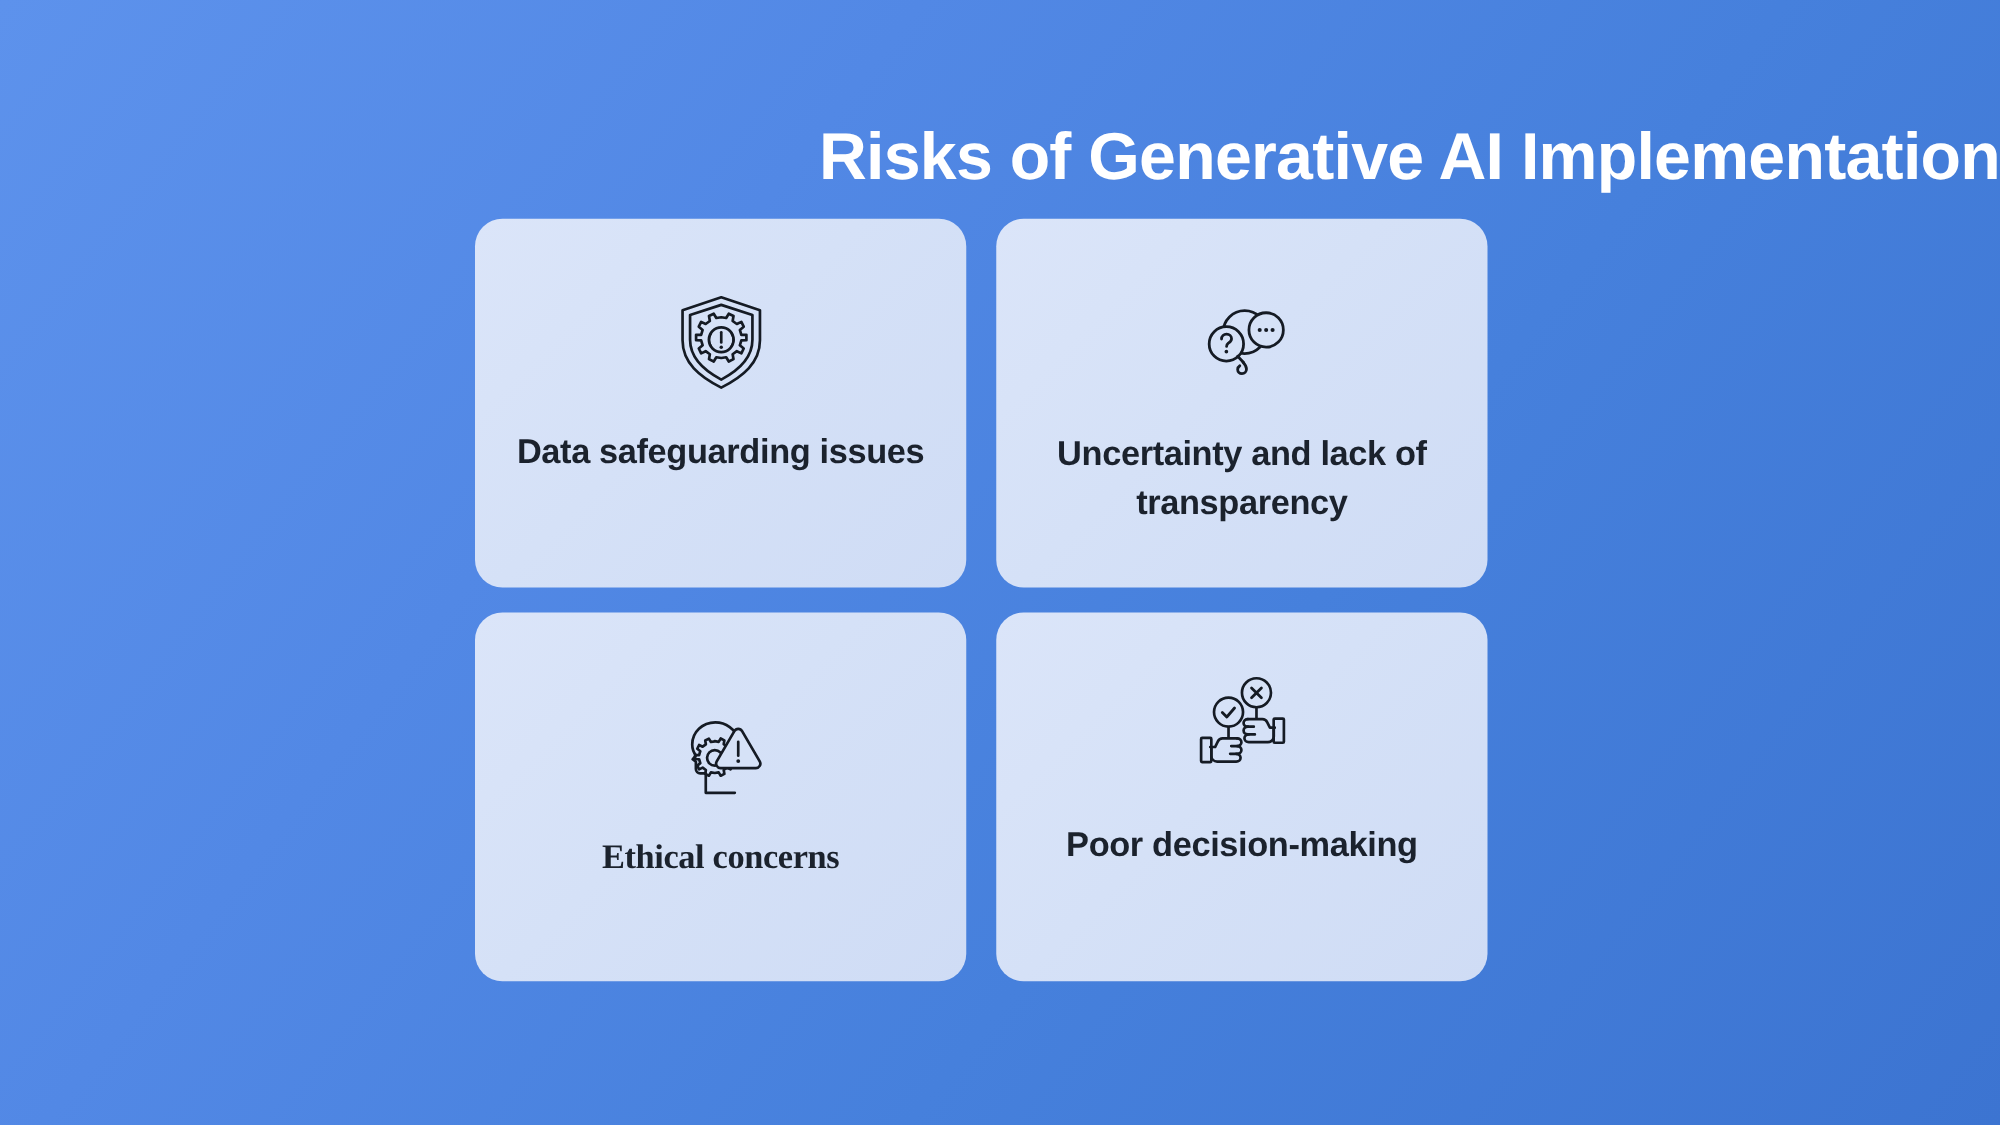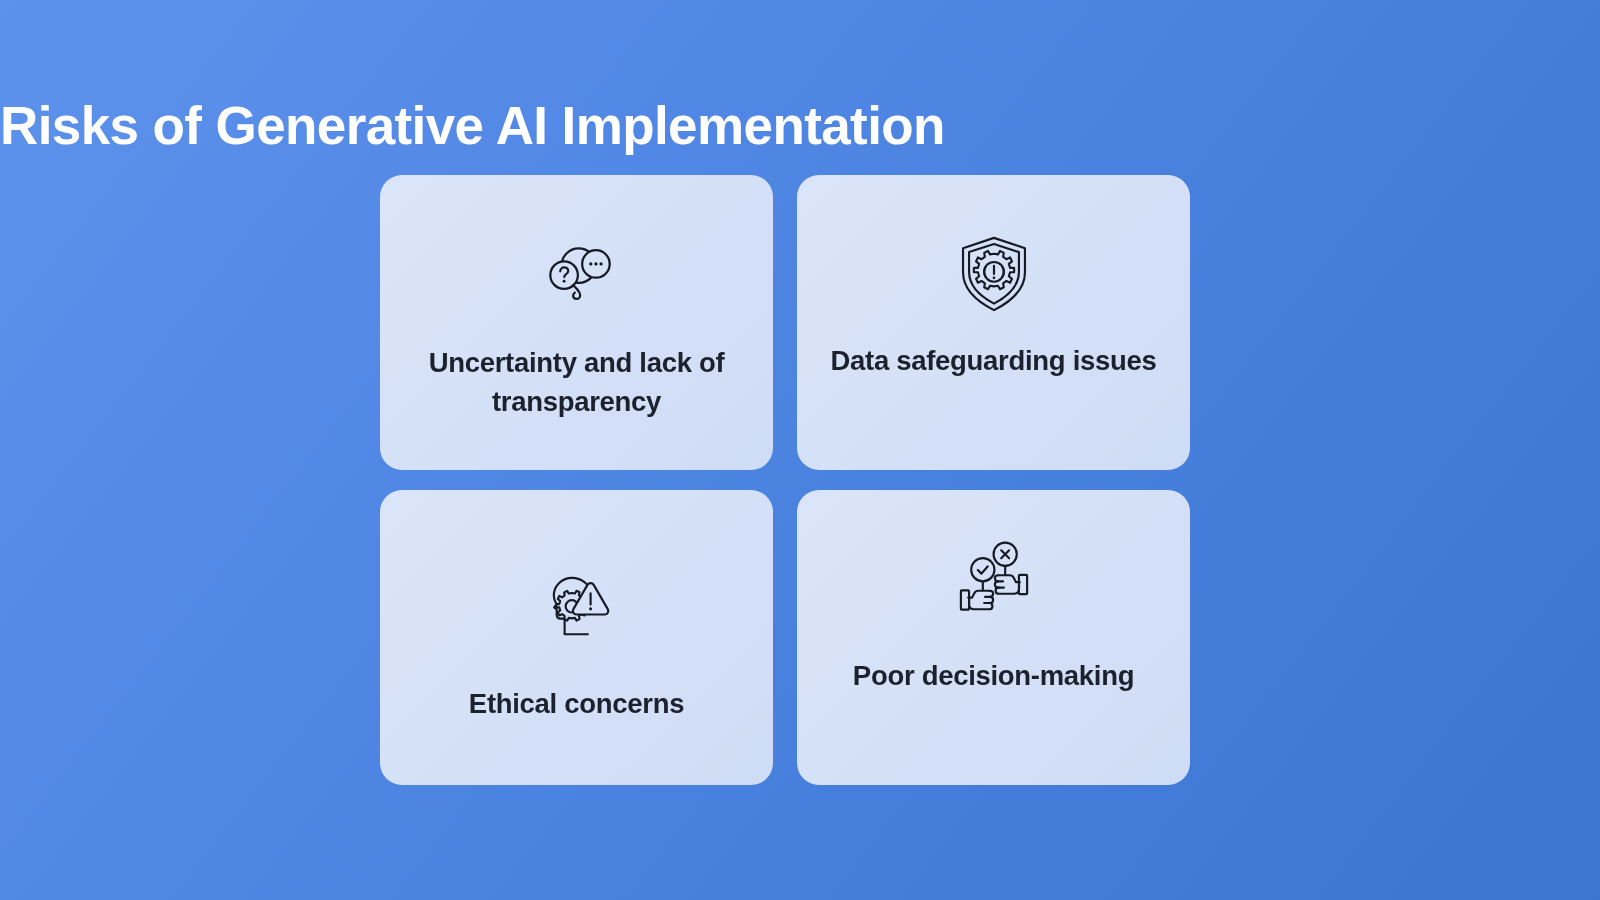--- a/index.html
+++ b/index.html
@@ -17,21 +17,21 @@
     width: 1600px;
     height: 900px;
     background: linear-gradient(128deg, #5d92ec 0%, #5288e5 32%, #4680dc 62%, #3c74d1 100%);
     box-sizing: border-box;
   }
   #page-title {
     position: absolute;
     left: 0;
     right: 0;
     top: 62px;
-    text-align: left;
+    text-align: right;
     color: #ffffff;
     font-size: 53px;
     font-weight: bold;
     letter-spacing: -0.6px;
     line-height: 1.05;
     white-space: nowrap;
   }
   #card-grid {
     position: absolute;
     left: 380px;
@@ -77,31 +77,53 @@
     text-align: center;
     color: #1b222d;
     font-size: 27.5px;
     font-weight: bold;
     line-height: 39px;
     letter-spacing: -0.3px;
   }
   .card-two .card-icon { margin-top: 56px; }
   .card-three .card-icon { margin-top: 72px; }
   .card-four .card-icon { margin-top: 50px; }
-  .card-three .card-label { margin-top: 36px; }
+  .card-three .card-label { margin-top: 17px; font-family: Liberation Serif, serif; }
   .card-four .card-label { margin-top: 30px; }
 </style>
 </head>
 <body>
 
 <div id="infographic">
 
   <h1 id="page-title">Risks of Generative AI Implementation</h1>
 
   <div id="card-grid">
+
+    <div class="risk-card card-two">
+      <div class="card-inner">
+        <span class="card-icon">
+          <svg viewBox="0 0 100 100" fill="none" stroke="#151b24" stroke-width="2.5" stroke-linecap="round" stroke-linejoin="round">
+
+            <path d="M50 8L86 20v28c0 21-16 34-36 44C30 82 14 69 14 48V20L50 8z"></path>
+
+            <path d="M50 15L79 24.5v23c0 17.6-13 28.6-29 37-16-8.4-29-19.4-29-37v-23L50 15z"></path>
+
+            <path d="M50 26.5l4.6.7 2.4-4 4.4 2.2-.8 4.6 3.9 2.8 4.2-2 2.2 4.5-3.6 3 1.4 4.6h4.7v5l-4.7.1-1.4 4.6 3.6 3-2.2 4.5-4.2-2-3.9 2.8.8 4.6-4.4 2.2-2.4-4-4.6.7-4.6-.7-2.4 4-4.4-2.2.8-4.6-3.9-2.8-4.2 2-2.2-4.5 3.6-3-1.4-4.6-4.7-.1v-5h4.7l1.4-4.6-3.6-3 2.2-4.5 4.2 2 3.9-2.8-.8-4.6 4.4-2.2 2.4 4 4.6-.7z"></path>
+
+            <circle cx="50" cy="47.5" r="11.5"></circle>
+            <path d="M50 40.5v9.5"></path>
+            <circle cx="50" cy="54.5" r="1.6" fill="#151b24" stroke="none"></circle>
+            <path d="M40.5 41.5c-2.2 3.6-2.2 8.4 0 12" stroke-width="2.1"></path>
+            <path d="M59.5 41.5c2.2 3.6 2.2 8.4 0 12" stroke-width="2.1"></path>
+          </svg>
+        </span>
+        <div class="card-label">Data safeguarding issues</div>
+      </div>
+    </div>
 
     <div class="risk-card card-one">
       <div class="card-inner">
         <span class="card-icon">
           <svg viewBox="0 0 100 100" fill="none" stroke="#151b24" stroke-width="2.6" stroke-linecap="round" stroke-linejoin="round">
 
             <circle cx="52" cy="38" r="20"></circle>
 
             <circle cx="72" cy="36" r="16" fill="#d6e2f7"></circle>
             <circle cx="66" cy="36" r="1.9" fill="#151b24" stroke="none"></circle>
@@ -110,42 +132,20 @@
 
             <circle cx="35" cy="49" r="16" fill="#d6e2f7"></circle>
             <path d="M30.5 44.5c0-2.6 2.1-4.6 4.7-4.6s4.6 1.9 4.6 4.3c0 2.3-1.5 3.1-3 4.1-1.1.8-1.6 1.6-1.6 3"></path>
             <circle cx="35" cy="56.2" r="1.7" fill="#151b24" stroke="none"></circle>
 
             <path d="M45.5 60.5l5.5 5.8"></path>
             <path d="M50.5 66c2.8 2.9 3.2 4.6 3.2 6.4 0 2.4-1.8 4.3-4.2 4.3-2.3 0-4-1.7-4-3.9 0-1.6.8-2.7 2-3.5"></path>
           </svg>
         </span>
         <div class="card-label">Uncertainty and lack of transparency</div>
-      </div>
-    </div>
-
-    <div class="risk-card card-two">
-      <div class="card-inner">
-        <span class="card-icon">
-          <svg viewBox="0 0 100 100" fill="none" stroke="#151b24" stroke-width="2.5" stroke-linecap="round" stroke-linejoin="round">
-
-            <path d="M50 8L86 20v28c0 21-16 34-36 44C30 82 14 69 14 48V20L50 8z"></path>
-
-            <path d="M50 15L79 24.5v23c0 17.6-13 28.6-29 37-16-8.4-29-19.4-29-37v-23L50 15z"></path>
-
-            <path d="M50 26.5l4.6.7 2.4-4 4.4 2.2-.8 4.6 3.9 2.8 4.2-2 2.2 4.5-3.6 3 1.4 4.6h4.7v5l-4.7.1-1.4 4.6 3.6 3-2.2 4.5-4.2-2-3.9 2.8.8 4.6-4.4 2.2-2.4-4-4.6.7-4.6-.7-2.4 4-4.4-2.2.8-4.6-3.9-2.8-4.2 2-2.2-4.5 3.6-3-1.4-4.6-4.7-.1v-5h4.7l1.4-4.6-3.6-3 2.2-4.5 4.2 2 3.9-2.8-.8-4.6 4.4-2.2 2.4 4 4.6-.7z"></path>
-
-            <circle cx="50" cy="47.5" r="11.5"></circle>
-            <path d="M50 40.5v9.5"></path>
-            <circle cx="50" cy="54.5" r="1.6" fill="#151b24" stroke="none"></circle>
-            <path d="M40.5 41.5c-2.2 3.6-2.2 8.4 0 12" stroke-width="2.1"></path>
-            <path d="M59.5 41.5c2.2 3.6 2.2 8.4 0 12" stroke-width="2.1"></path>
-          </svg>
-        </span>
-        <div class="card-label">Data safeguarding issues</div>
       </div>
     </div>
 
     <div class="risk-card card-three">
       <div class="card-inner">
         <span class="card-icon">
           <svg viewBox="0 0 100 100" fill="none" stroke="#151b24" stroke-width="2.5" stroke-linecap="round" stroke-linejoin="round">
 
             <path d="M66 34c-3-9-11.5-15.5-21.5-15.5-12 0-21.5 9-21.5 20.5 0 4.5 1.4 7.5 3.4 10.2l-3 3.6 3 2.3v6.8c0 2.2 1.8 4 4 4h5.2V84h27"></path>
 

